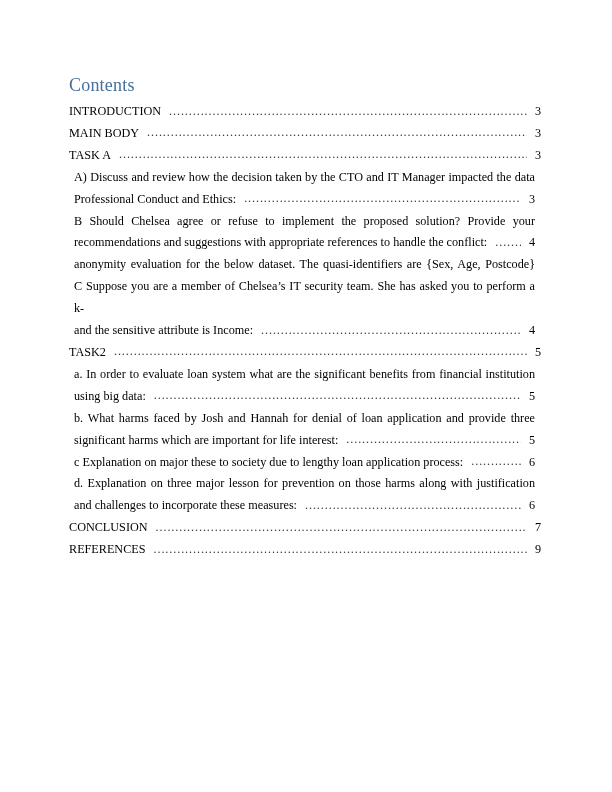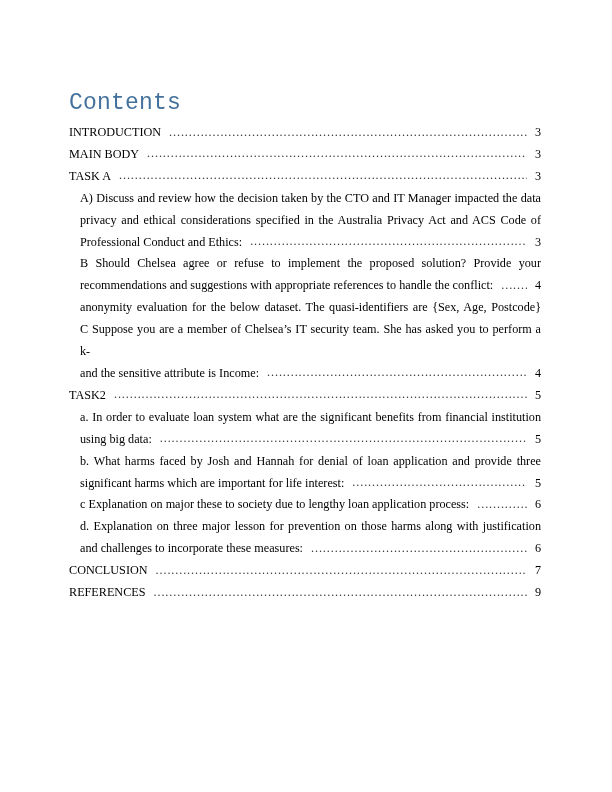--- a/index.html
+++ b/index.html
@@ -27,27 +27,27 @@
   }
 
   .toc-wrap {
     position: absolute;
     left: 69px;
     top: 76px;
     width: 472px;
   }
 
   .toc-title {
-    font-family: Liberation Mono, monospace;
-    font-size: 23px;
+    font-family: Liberation Serif, serif;
+    font-size: 18px;
     font-weight: 400;
     color: #44719C;
     letter-spacing: 0.2px;
     line-height: 1.0;
-    margin: 16px 0 7px 0;
+    margin: 0 0 7px 0;
     padding: 0;
   }
 
   
   .toc-entry {
     position: relative;
     font-size: 12.2px;
     line-height: 21.9px;
     margin: 0;
     padding: 0;
@@ -55,21 +55,21 @@
     text-justify: inter-word;
     color: #000000;
   }
 
   .toc-entry.level-1 {
     margin-left: 0px;
     width: 472px;
   }
 
   .toc-entry.level-2 {
-    margin-left: 11px;
+    margin-left: 5px;
     width: 461px;
   }
 
   
   .entry-body {
     display: block;
   }
 
   
   .entry-tail {
@@ -137,21 +137,20 @@
             <div class="entry-tail">
               <span class="tail-text">TASK A</span>
               <span class="leader">...............................................................................................................................................................................................................................................................................................................................</span>
               <span class="pageno">3</span>
             </div>
           </div>
         </div>
         <div class="toc-entry level-2">
           <div class="entry-body">
             <span class="head-line">A) Discuss and review how the decision taken by the CTO and IT Manager impacted the data</span>
-            <span class="head-line">privacy and ethical considerations specified in the Australia Privacy Act and ACS Code of</span>
             <div class="entry-tail">
               <span class="tail-text">Professional Conduct and Ethics:</span>
               <span class="leader">...............................................................................................................................................................................................................................................................................................................................</span>
               <span class="pageno">3</span>
             </div>
           </div>
         </div>
         <div class="toc-entry level-2">
           <div class="entry-body">
             <span class="head-line">B Should Chelsea agree or refuse to implement the proposed solution? Provide your</span>

